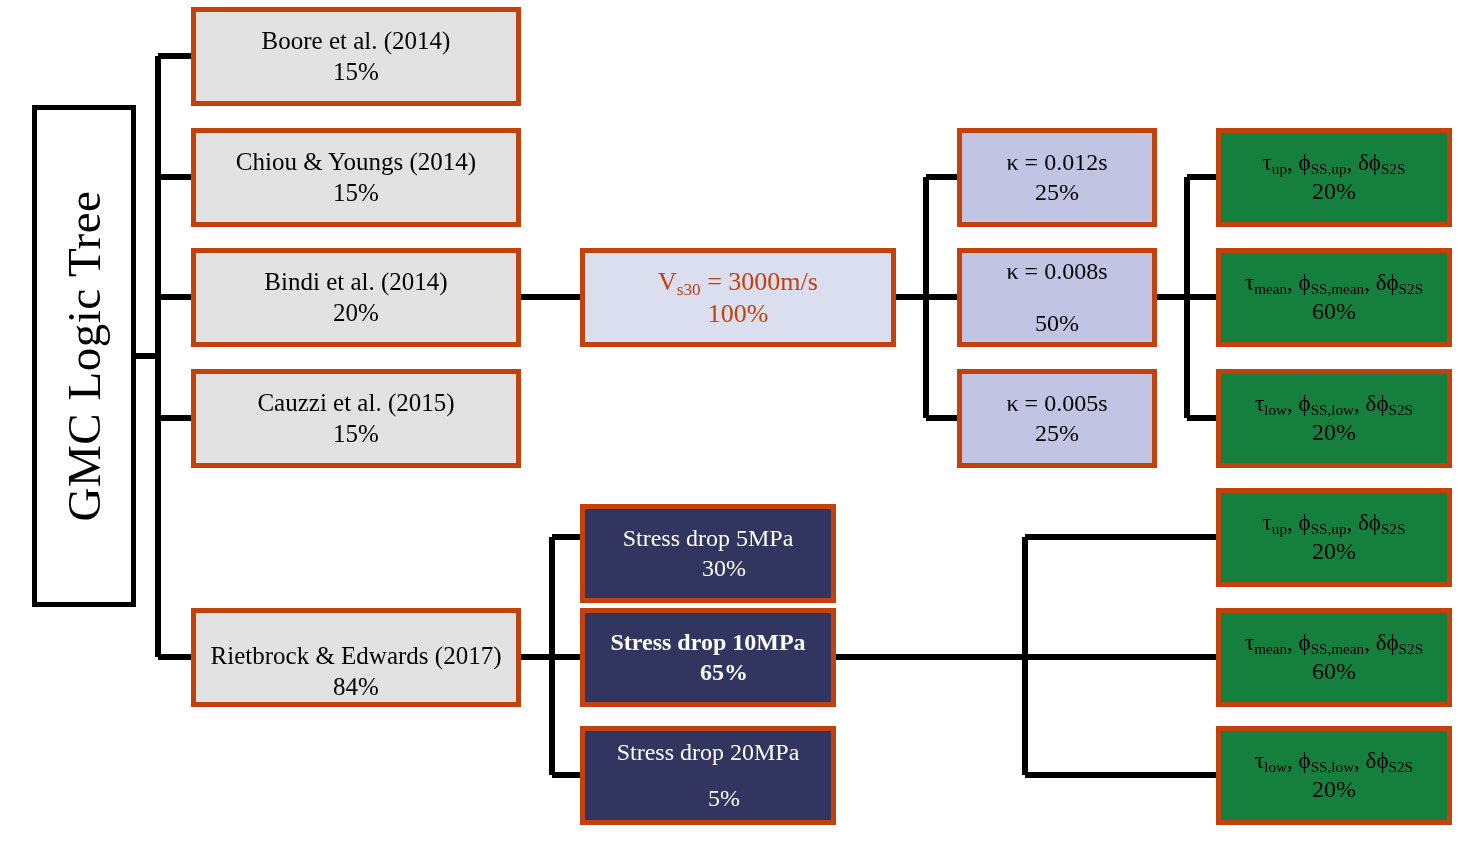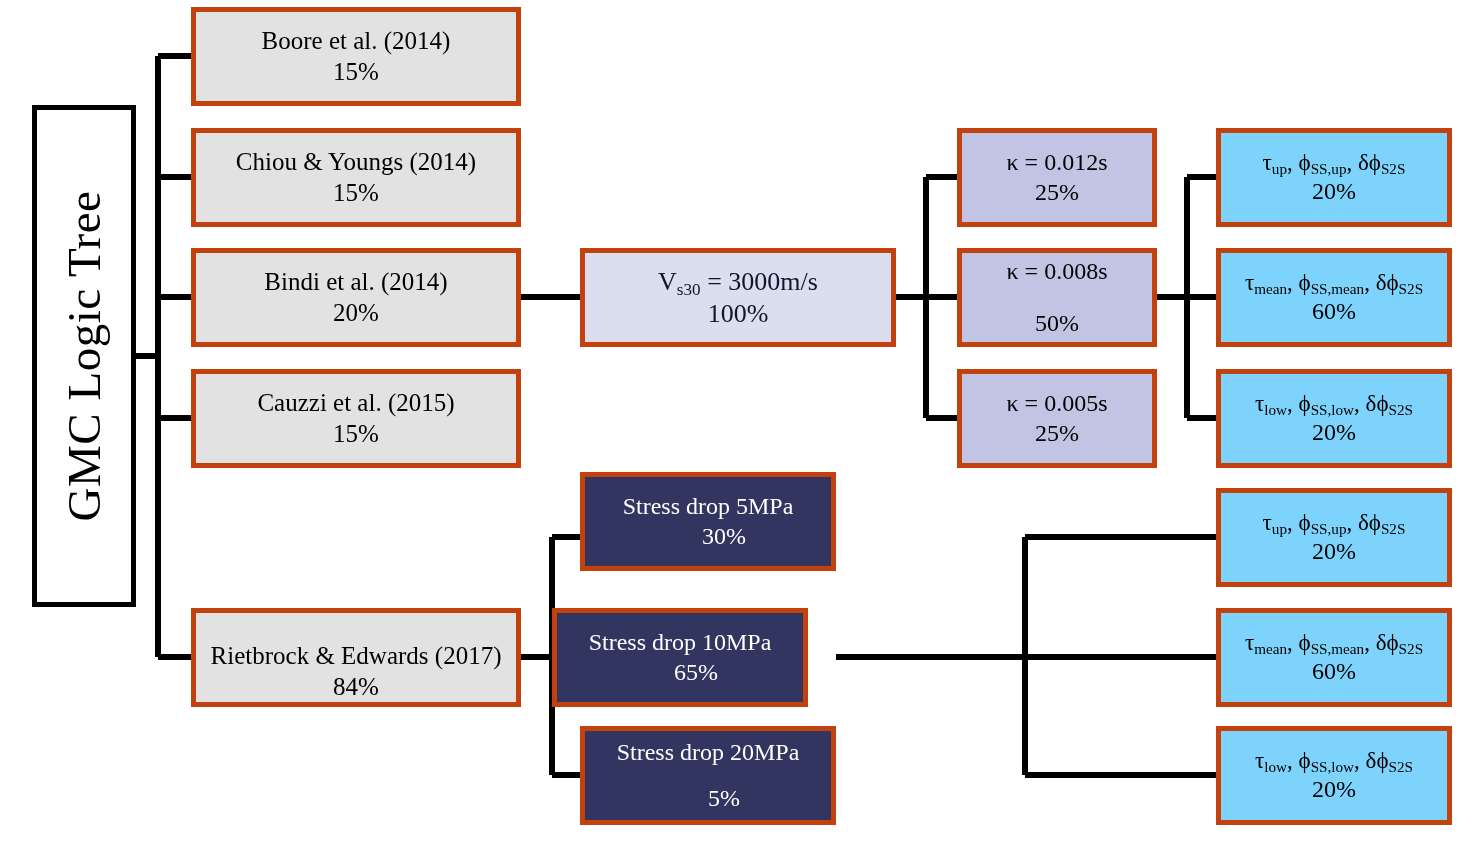--- a/index.html
+++ b/index.html
@@ -38,23 +38,23 @@
   .node .lbl {
     display: block;
     white-space: nowrap;
   }
   .node .pct {
     display: block;
     white-space: nowrap;
   }
   
   .fill-gray  { background: #e2e2e2; color: #000000; }
-  .fill-vs30  { background: #dadeee; color: #0f172a; }
+  .fill-vs30  { background: #dadeee; color: #c2410c; }
   .fill-kappa { background: #c2c4e4; color: #000000; }
-  .fill-tau   { background: #7dd3fc; color: #000000; }
+  .fill-tau   { background: #15803d; color: #000000; }
   .fill-navy  { background: #323560; color: #ffffff; }
 
   
   .fs-gmpe .lbl  { font-size: 25px; }
   .fs-gmpe .pct  { font-size: 25px; }
   .fs-vs30 .lbl  { font-size: 26px; }
   .fs-vs30 .pct  { font-size: 26px; }
   .fs-kappa .lbl { font-size: 24px; }
   .fs-kappa .pct { font-size: 24px; }
   .fs-tau .lbl   { font-size: 23px; }
@@ -197,26 +197,26 @@
   <div class="node fill-tau fs-tau" style="left:1216px; top:248px; width:236px; height:99px;">
     <span class="lbl">τ<sub>mean</sub>, ϕ<sub>SS,mean</sub>, δϕ<sub>S2S</sub></span>
     <span class="pct">60%</span>
   </div>
 
   <div class="node fill-tau fs-tau" style="left:1216px; top:369px; width:236px; height:99px;">
     <span class="lbl">τ<sub>low</sub>, ϕ<sub>SS,low</sub>, δϕ<sub>S2S</sub></span>
     <span class="pct">20%</span>
   </div>
 
-  <div class="node fill-navy fs-navy" style="left:580px; top:472px; width:256px; height:99px;">
+  <div class="node fill-navy fs-navy" style="left:580px; top:504px; width:256px; height:99px;">
     <span class="lbl">Stress drop 5MPa</span>
     <span class="pct">30%</span>
   </div>
 
-  <div class="node fill-navy fs-navy" style="left:552px; top:608px; width:256px; height:99px;">
+  <div class="node fill-navy fs-navy" style="left:580px; top:608px; width:256px; height:99px;font-weight:bold;">
     <span class="lbl">Stress drop 10MPa</span>
     <span class="pct">65%</span>
   </div>
 
   <div class="node fill-navy fs-navy" style="left:580px; top:726px; width:256px; height:99px;gap:16px;">
     <span class="lbl">Stress drop 20MPa</span>
     <span class="pct">5%</span>
   </div>
 
   <div class="node fill-tau fs-tau" style="left:1216px; top:488px; width:236px; height:99px;">

